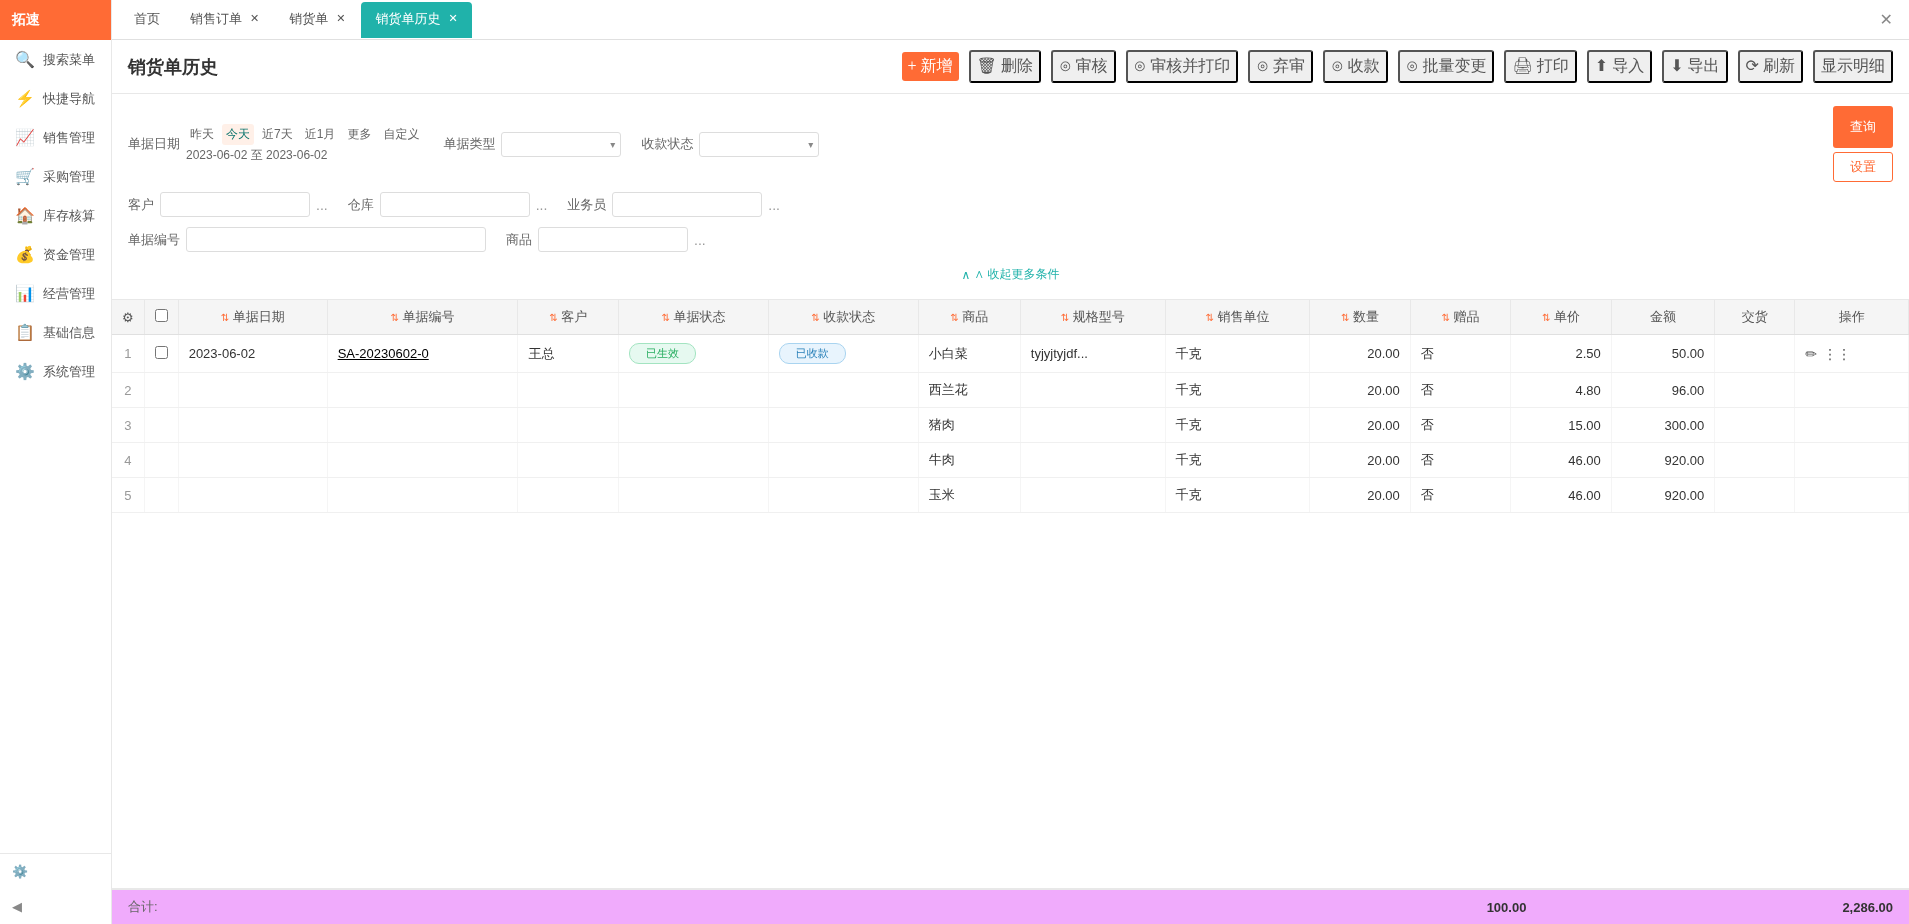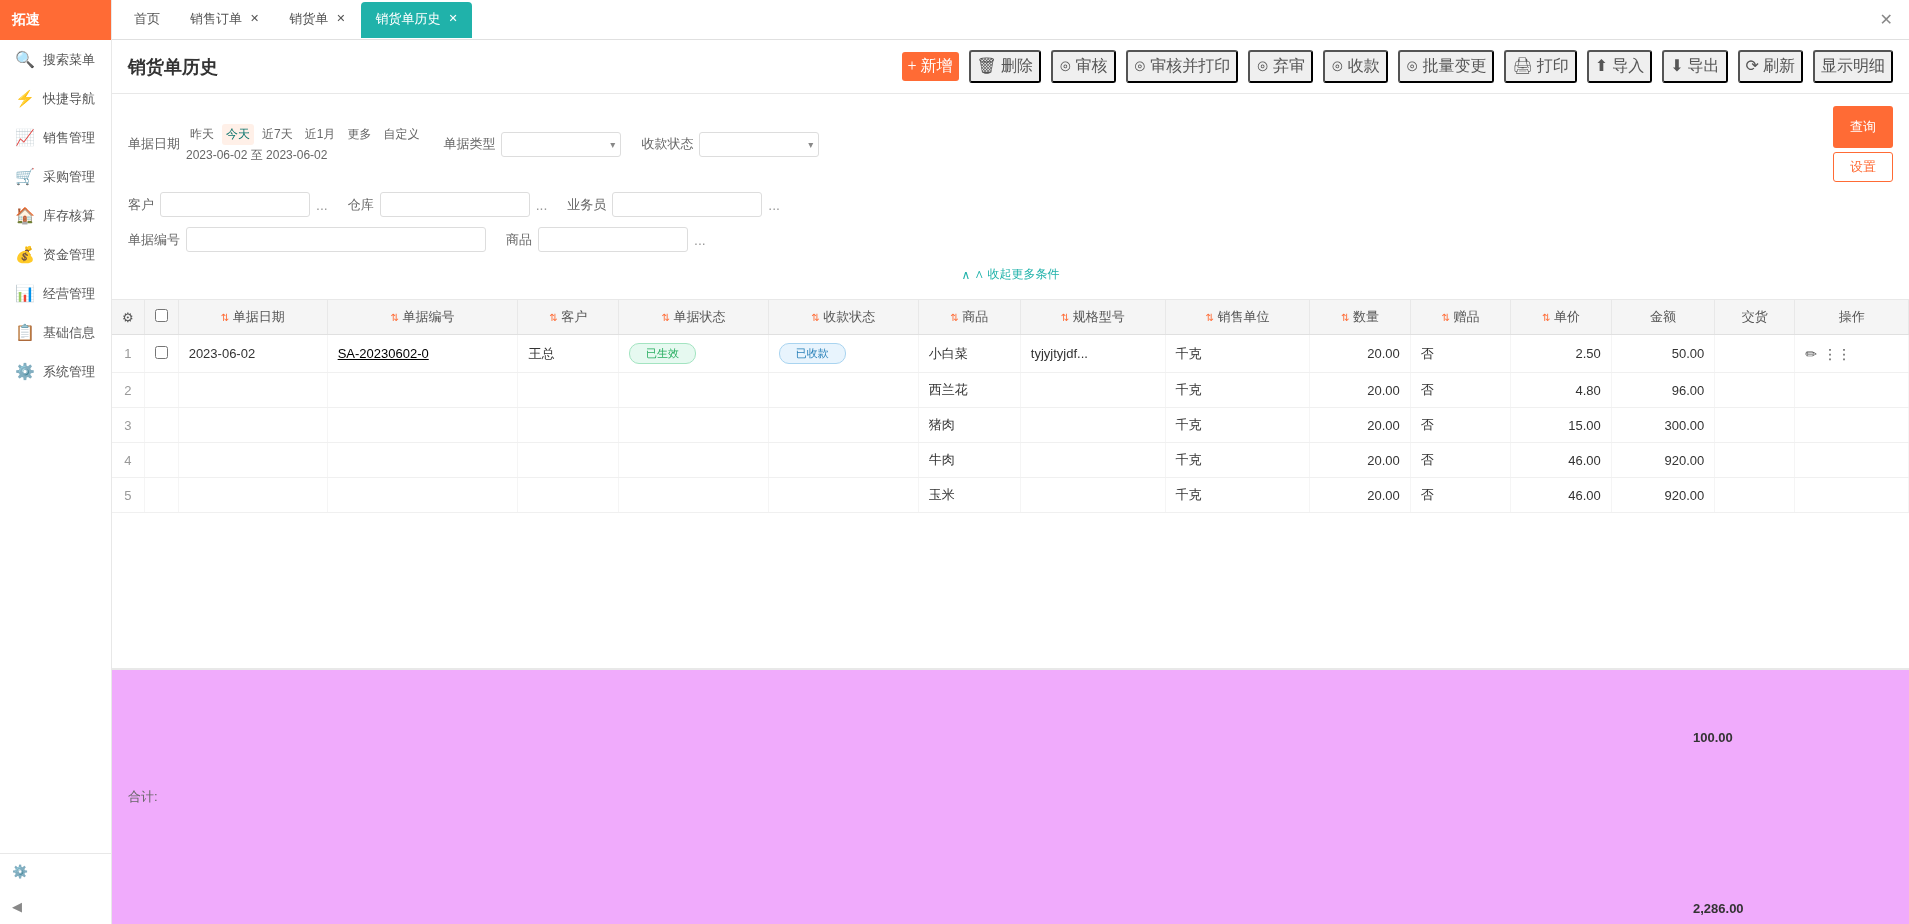--- a/index.html
+++ b/index.html
@@ -61,21 +61,21 @@
     .tag-blue { background: #e8f4fd; color: #2980b9; border: 1px solid #a9d4f0; }
     .link { color: #000000; cursor: pointer; text-decoration: underline; }
     .checkbox-col { width: 30px; text-align: center; }
     .settings-col { width: 32px; text-align: center; }
     .action-icons { display: flex; gap: 6px; }
     .action-icon { color: #555; font-size: 14px; cursor: pointer; }
 
     
     .table-footer { background: #f0abfc; border-top: 2px solid #e8e8e8; padding: 8px 16px; display: flex; align-items: center; }
     .footer-total { color: #666; font-size: 13px; }
-    .footer-values { display: flex; gap: 52px; margin-left: auto; flex-direction: column; }
+    .footer-values { display: flex; gap: 52px; margin-left: auto; }
     .footer-val { font-size: 13px; font-weight: bold; color: #333; }
 
     
     .pagination-bar { background: #fff; border-top: 1px solid #e8e8e8; padding: 8px 16px; display: flex; align-items: center; justify-content: flex-end; gap: 8px; }
     .page-size-label { font-size: 13px; color: #666; }
     .page-size-select { border: 1px solid #ddd; border-radius: 3px; padding: 3px 6px; font-size: 13px; }
     .page-nav-btn { background: none; border: 1px solid #ddd; border-radius: 3px; padding: 3px 8px; cursor: pointer; font-size: 13px; color: #555; }
     .page-nav-btn:disabled { color: #ccc; cursor: default; }
     .page-info { font-size: 13px; color: #666; }
     .page-input { border: 1px solid #ddd; border-radius: 3px; padding: 3px 6px; width: 40px; text-align: center; font-size: 13px; }

